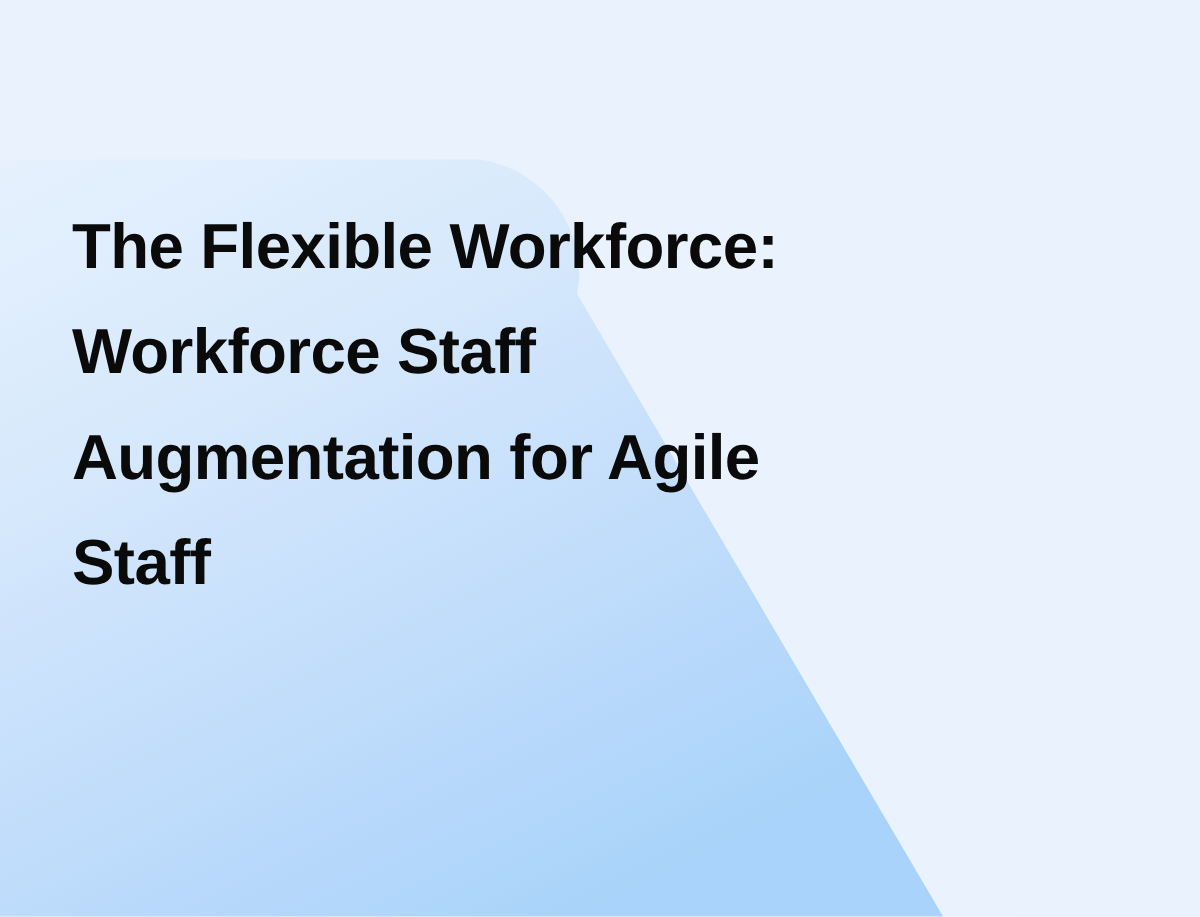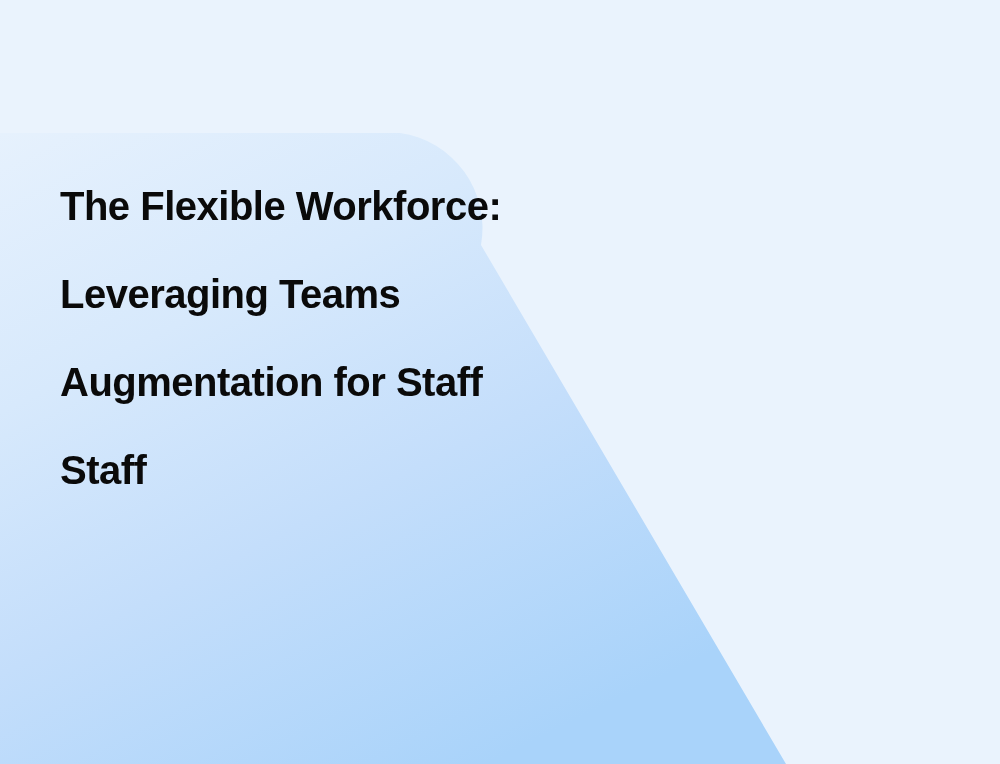--- a/index.html
+++ b/index.html
@@ -37,21 +37,21 @@
   
   #headline-block {
     position: absolute;
     left: 60px;
     top: 162px;
     width: 760px;
   }
   .headline-line {
     display: block;
     font-family: "Liberation Sans", "DejaVu Sans", sans-serif;
-    font-size: 40px;
+    font-size: 53px;
     line-height: 88px;
     font-weight: 700;
     letter-spacing: -0.5px;
     color: #0a0a0a;
     white-space: nowrap;
     margin: 0;
   }
 </style>
 </head>
 <body>
@@ -72,18 +72,18 @@
                L 400 133
                A 96 96 0 0 1 481 245
                L 786 764
                L 0 764
                Z" fill="url(#panelGrad)"></path>
     </svg>
   </div>
 
   <div id="headline-block">
     <span class="headline-line">The Flexible Workforce:</span>
-    <span class="headline-line">Leveraging Teams</span>
-    <span class="headline-line">Augmentation for Staff</span>
+    <span class="headline-line">Workforce Staff</span>
+    <span class="headline-line">Augmentation for Agile</span>
     <span class="headline-line">Staff</span>
   </div>
 
 </div>
 
 </body></html>

